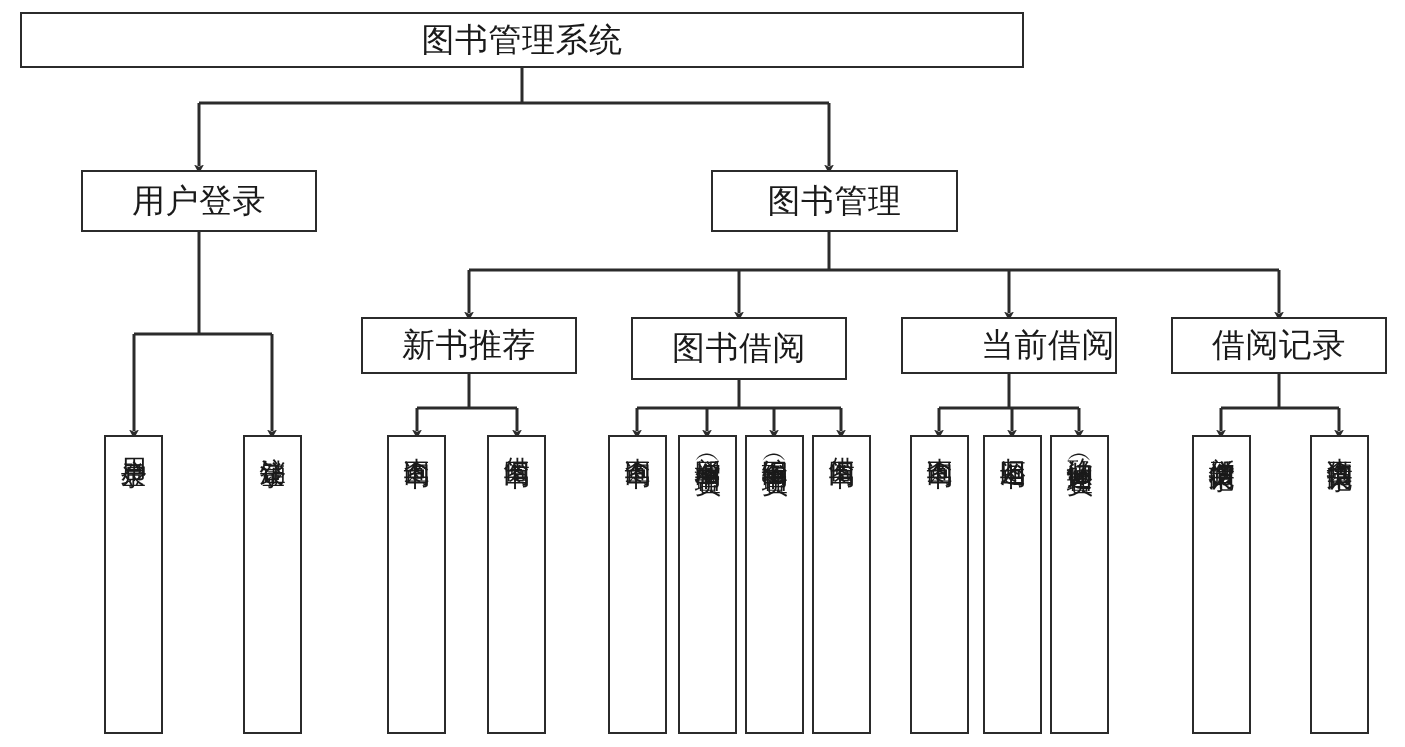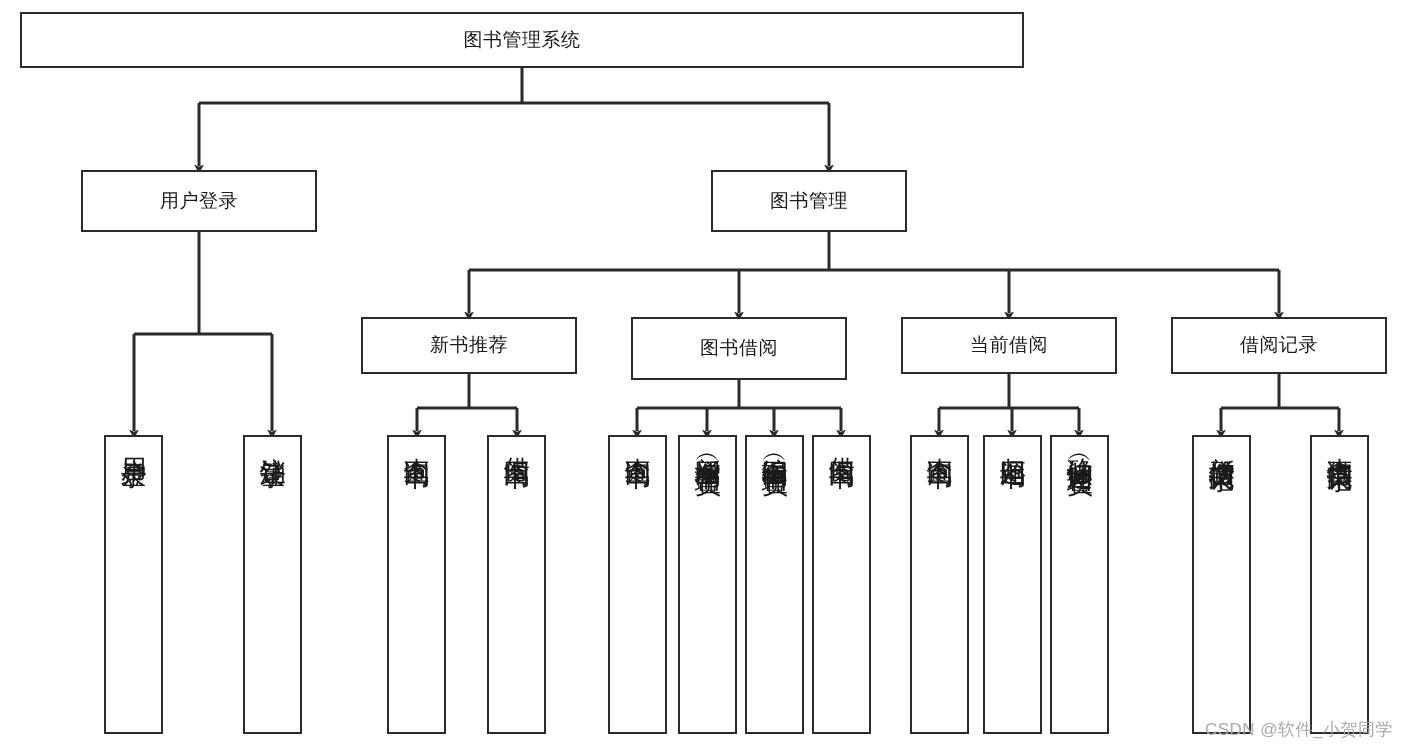--- a/index.html
+++ b/index.html
@@ -35,21 +35,21 @@
     overflow: hidden;
   }
   .node-label {
     color: #1a1a1a;
     text-align: center;
     line-height: 1.18;
     letter-spacing: 0.5px;
     white-space: nowrap;
   }
   .node-box.horizontal .node-label {
-    font-size: 19px;
+    font-size: 33px;
   }
   .node-box.vertical {
     align-items: flex-start;
     padding-top: 0px;
   }
   .node-box.vertical .node-label {
     writing-mode: vertical-rl;
     text-orientation: upright;
     font-size: 26px;
     line-height: 1.05;
@@ -119,30 +119,30 @@
       </g>
   </svg>
 
   <div id="nodes-layer">
       <div class="node-box horizontal root-box" style="left: 20px; top: 12px; width: 1004px; height: 56px;">
         <span class="node-label">图书管理系统</span>
       </div>
       <div class="node-box horizontal" style="left: 81px; top: 170px; width: 236px; height: 62px;">
         <span class="node-label">用户登录</span>
       </div>
-      <div class="node-box horizontal" style="left: 711px; top: 170px; width: 196px; height: 62px;">
+      <div class="node-box horizontal" style="left: 711px; top: 170px; width: 247px; height: 62px;">
         <span class="node-label">图书管理</span>
       </div>
       <div class="node-box horizontal" style="left: 361px; top: 317px; width: 216px; height: 57px;">
         <span class="node-label">新书推荐</span>
       </div>
       <div class="node-box horizontal" style="left: 631px; top: 317px; width: 216px; height: 63px;">
         <span class="node-label">图书借阅</span>
       </div>
-      <div class="node-box horizontal" style="left: 901px; top: 317px; width: 216px; height: 57px;">
+      <div class="node-box horizontal" style="left: 901px; top: 317px; width: 216px; height: 57px; justify-content: flex-end;">
         <span class="node-label">当前借阅</span>
       </div>
       <div class="node-box horizontal" style="left: 1171px; top: 317px; width: 216px; height: 57px; align-items: center;">
         <span class="node-label">借阅记录</span>
       </div>
       <div class="node-box vertical" style="left: 104px; top: 435px; width: 59px; height: 299px;">
         <span class="node-label">用户登录</span>
       </div>
       <div class="node-box vertical" style="left: 243px; top: 435px; width: 59px; height: 299px;">
         <span class="node-label">注销登录</span>
@@ -175,14 +175,13 @@
         <span class="node-label">确认归还（管理员）</span>
       </div>
       <div class="node-box vertical" style="left: 1192px; top: 435px; width: 59px; height: 299px;">
         <span class="node-label">新增借阅记录</span>
       </div>
       <div class="node-box vertical" style="left: 1310px; top: 435px; width: 59px; height: 299px;">
         <span class="node-label">查询借阅记录</span>
       </div>
     </div>
 
-  <div id="watermark">CSDN @软件_小贺同学</div>
 </div>
 
 </body></html>

